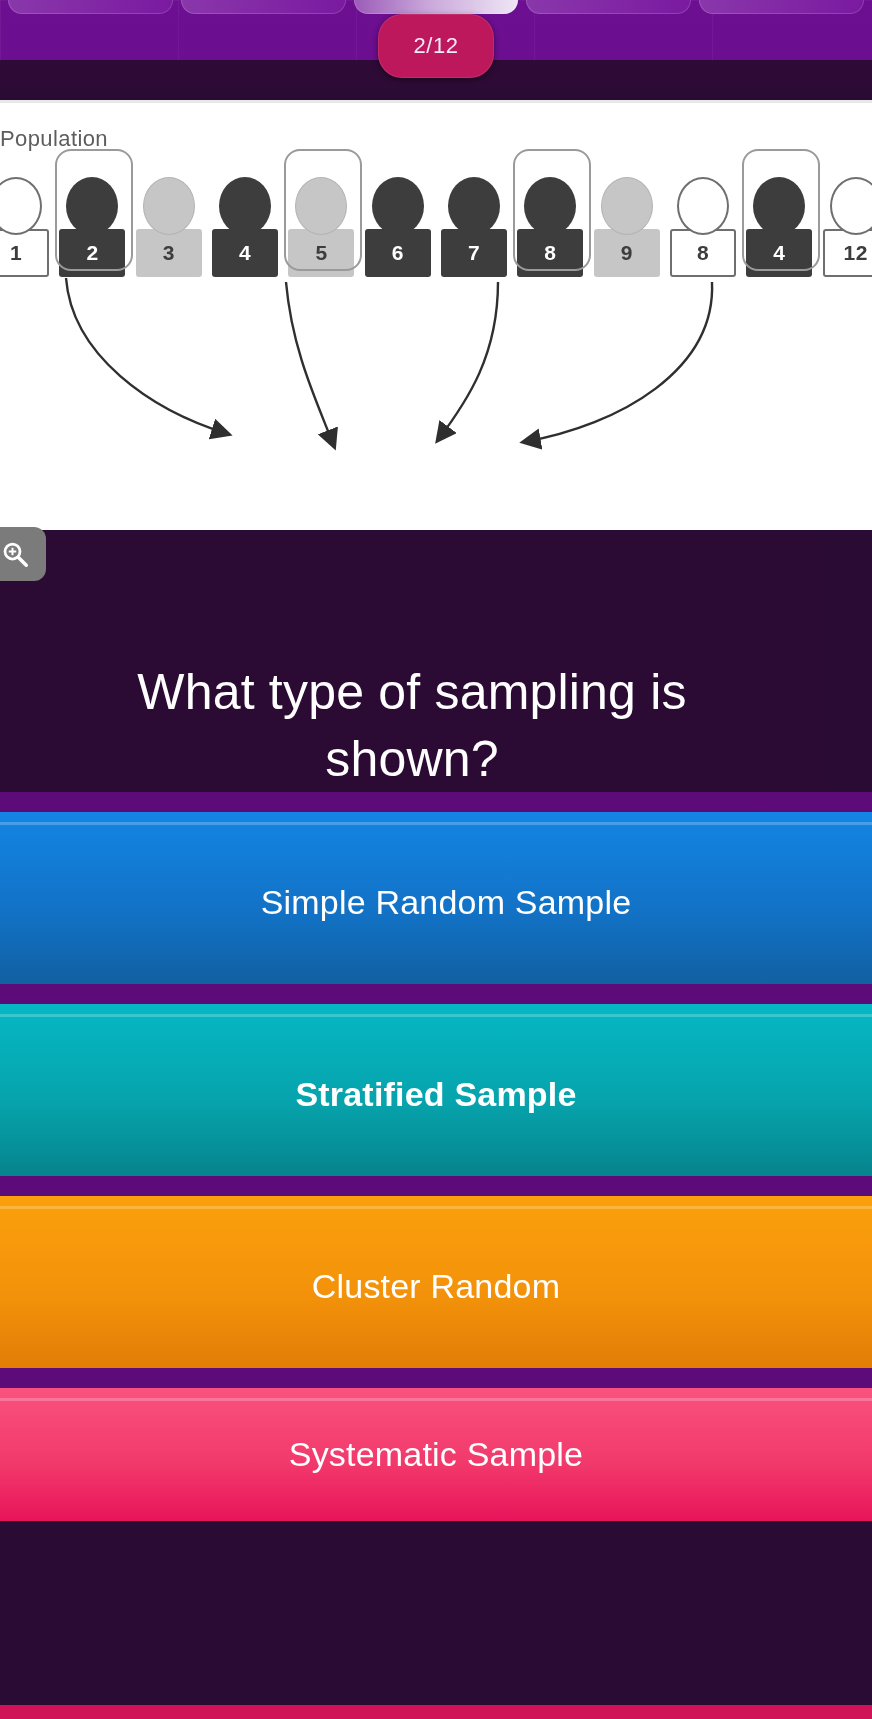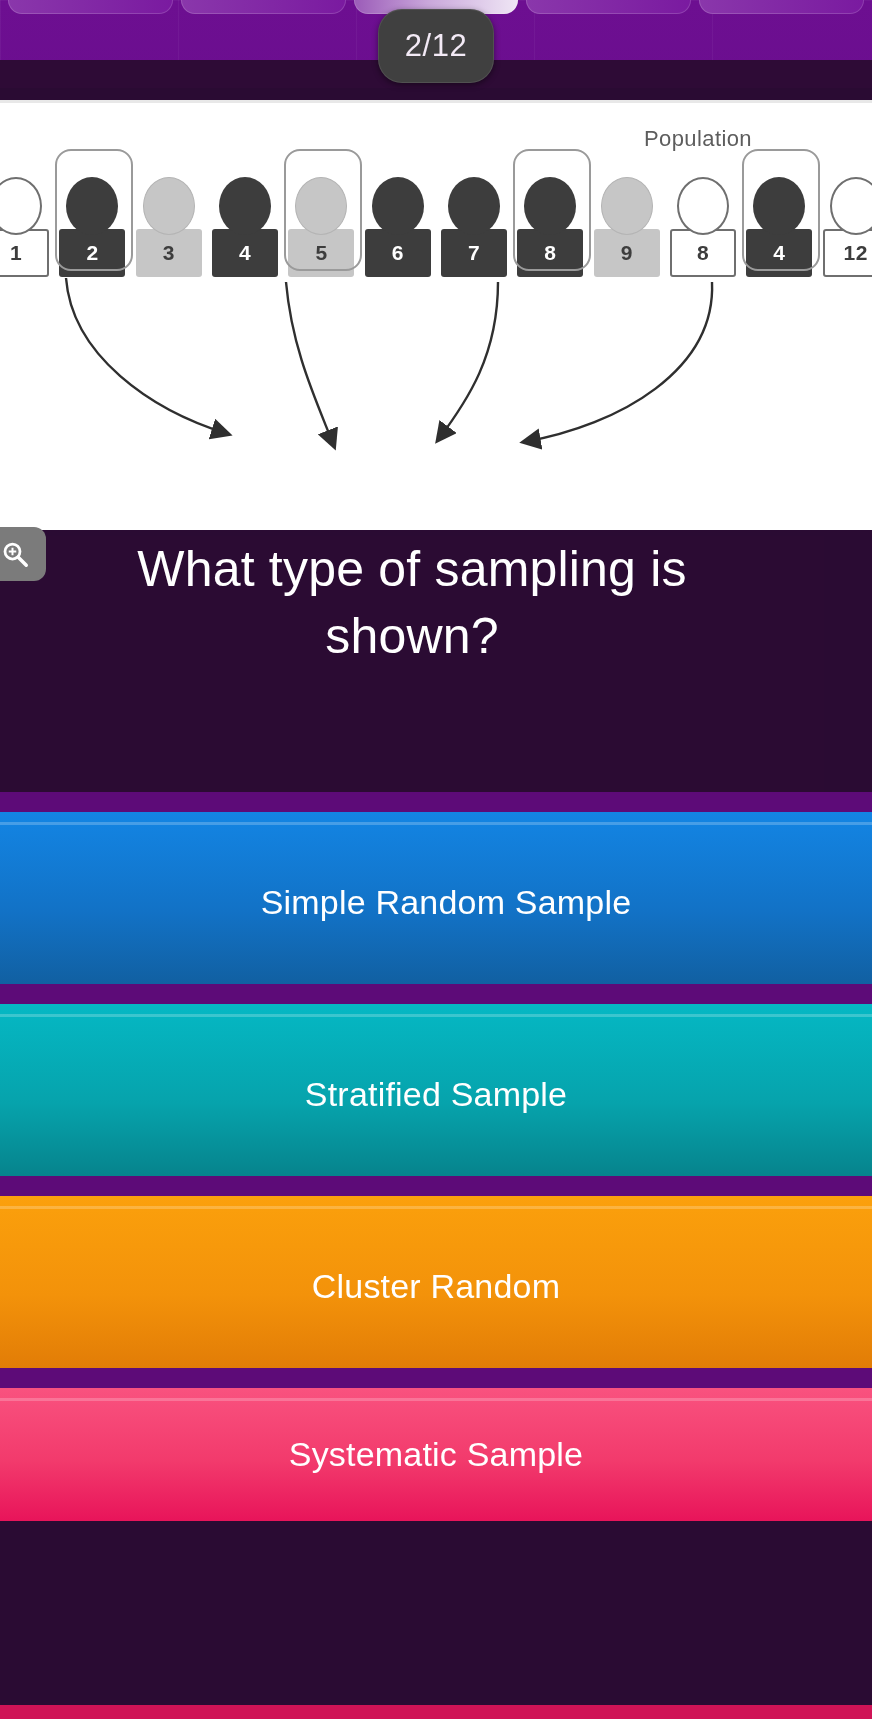--- a/index.html
+++ b/index.html
@@ -36,42 +36,42 @@
     box-shadow:inset 0 0 0 1px rgba(255,255,255,.16);
   }
   .seg.filled{
     background:linear-gradient(90deg,#9b5bb8 0%,#c9a7da 45%,#efe6f5 100%);
   }
   .seg.partial{
     background:linear-gradient(90deg,#8a37ab 0%,#7a1aa0 100%);
   }
   .counter{
     position:absolute;left:50%;top:46px;transform:translate(-50%,-50%);
-    min-width:116px;height:74px;border-radius:24px;
-    background:#404040;
+    min-width:116px;height:64px;border-radius:24px;
+    background:#be185d;
     box-shadow:0 2px 6px rgba(0,0,0,.45), inset 0 0 0 1px rgba(255,255,255,.09);
     display:flex;align-items:center;justify-content:center;
-    color:#f3eaf6;font-size:31px;letter-spacing:.5px;
+    color:#f3eaf6;font-size:22px;letter-spacing:.5px;
     z-index:4;
   }
   .header-shade{
     position:absolute;left:0;top:60px;width:872px;height:28px;
     background:#2e0b36;
   }
 
   
   .media{
     position:absolute;left:0;top:100px;width:872px;height:430px;
     background:#ffffff;overflow:hidden;
   }
   .media-top-rule{
     position:absolute;left:0;top:0;width:872px;height:3px;background:#e8e8e8;
   }
   .pop-title{
-    position:absolute;left:0;top:26px;width:752px;text-align:right;
+    position:absolute;left:0;top:26px;width:752px;text-align:left;
     color:#5d5d5d;font-size:22px;letter-spacing:.4px;
   }
   .pop-row{
     position:absolute;left:-22px;top:52px;width:916px;height:125px;
     display:flex;align-items:flex-end;
   }
   .person{
     position:relative;width:70px;height:122px;margin:0 5px;
     display:flex;flex-direction:column;align-items:center;justify-content:flex-end;
     box-sizing:border-box;
@@ -111,21 +111,21 @@
     position:absolute;left:-16px;top:527px;width:62px;height:54px;
     background:#7b7b7b;border-radius:12px;
     display:flex;align-items:center;justify-content:center;
     z-index:5;
   }
 
   
   .question{
     position:absolute;left:0;top:536px;width:824px;height:256px;
     background:#2b0b33;
-    display:flex;align-items:flex-start;justify-content:center;
+    display:flex;align-items:flex-end;justify-content:center;
     padding:0 74px;box-sizing:border-box;
   }
   .question .qtext{
     color:#ffffff;font-size:50px;line-height:1.33;text-align:center;
     font-weight:400;letter-spacing:.2px;
   }
 
   
   .divider{
     position:absolute;left:0;width:872px;background:#5d0b78;
@@ -257,21 +257,21 @@
     <div class="qtext">What type of sampling is shown?</div>
   </div>
 
   <div id="answers-layer">
       <div class="divider" style="top: 792px; height: 20px;"></div>
       <div class="answer a-blue" style="top: 812px; height: 180px; padding-left: 20px;">
         <div class="sheen"></div>
         <span>Simple Random Sample</span>
       </div>
       <div class="divider" style="top: 984px; height: 20px;"></div>
-      <div class="answer a-teal" style="top: 1004px; height: 180px;">
+      <div class="answer a-teal" style="top: 1004px; height: 180px; font-weight: bold;">
         <div class="sheen"></div>
         <span>Stratified Sample</span>
       </div>
       <div class="divider" style="top: 1176px; height: 20px;"></div>
       <div class="answer a-orange" style="top: 1196px; height: 180px;">
         <div class="sheen"></div>
         <span>Cluster Random</span>
       </div>
       <div class="divider" style="top: 1368px; height: 20px;"></div>
       <div class="answer a-pink" style="top: 1388px; height: 133px;">

